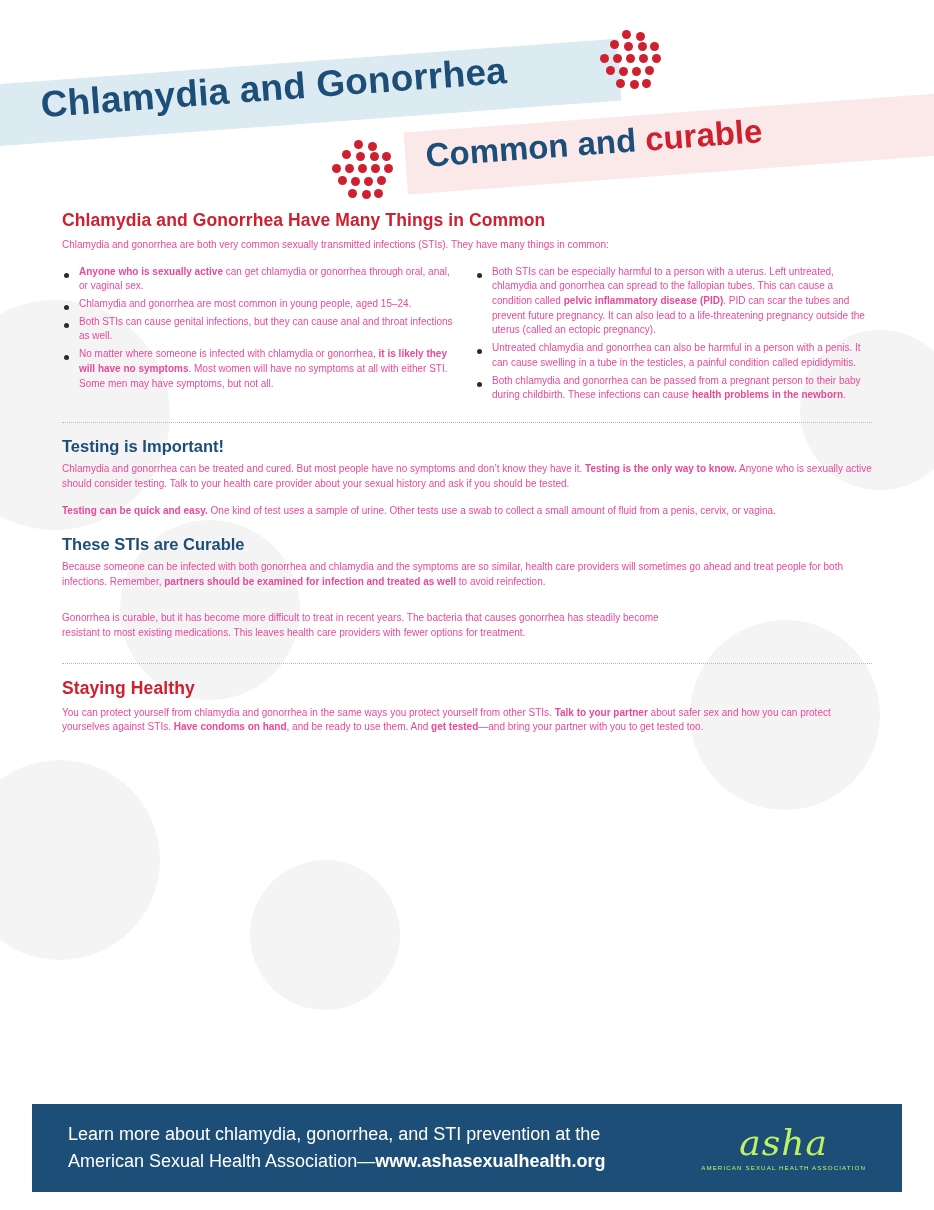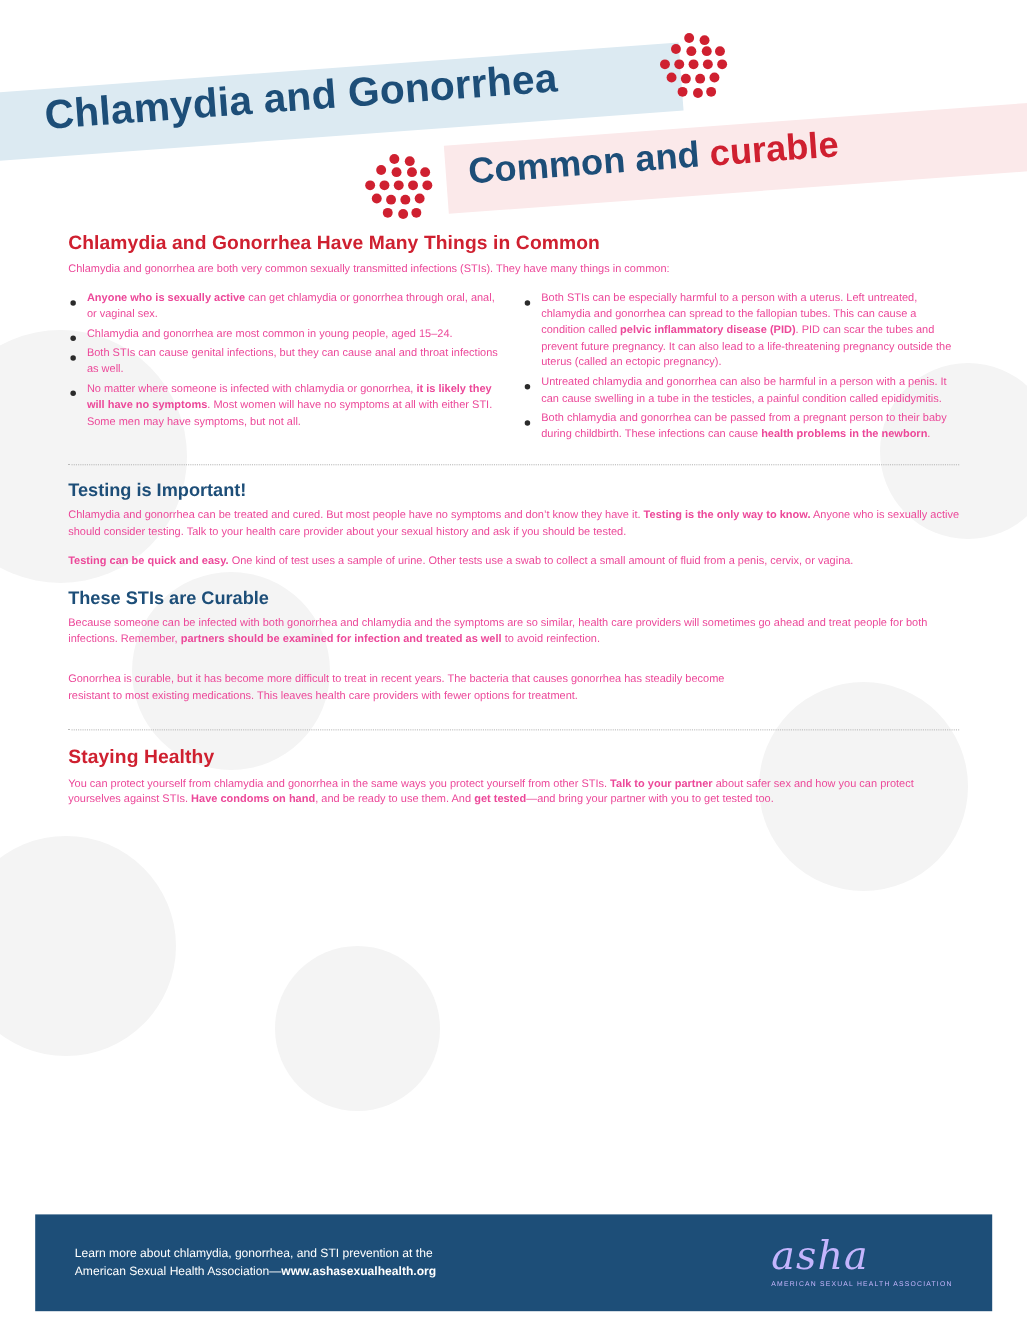--- a/index.html
+++ b/index.html
@@ -168,26 +168,27 @@
     background: #1d4e78;
     color: #ffffff;
     display: flex;
     align-items: center;
     justify-content: space-between;
     padding: 0 36px;
     box-sizing: border-box;
     z-index: 3;
   }
   .footer-text {
-    font-size: 11px;
+    font-size: 18px;
     line-height: 1.5;
   }
   .footer-text b { font-weight: bold; }
   .logo {
-    color: #c4b5fd;
+    text-align: center;
+    color: #bef264;
   }
   .logo-word {
     font-family: "DejaVu Serif", serif;
     font-style: italic;
     font-size: 36px;
     letter-spacing: 1px;
     line-height: 1;
   }
   .logo-sub {
     font-size: 6.2px;

